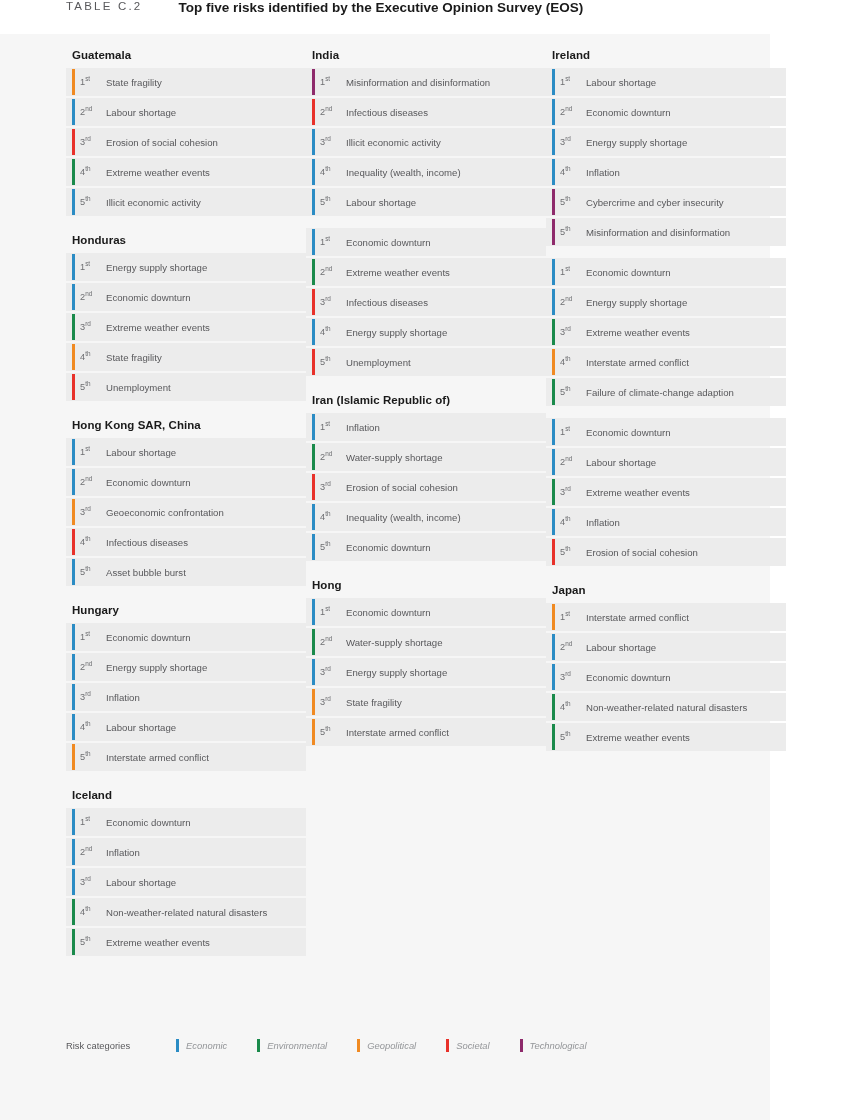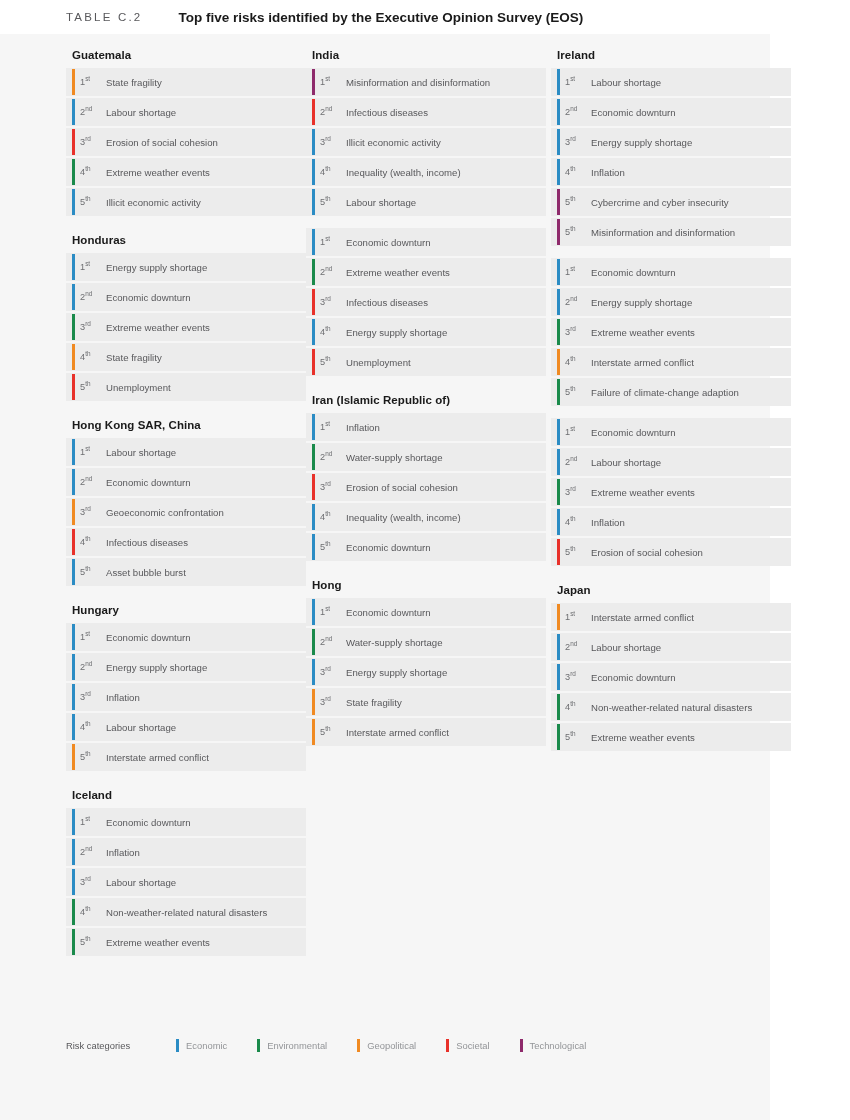--- a/index.html
+++ b/index.html
@@ -17,21 +17,21 @@
     width: 850px;
     height: 1120px;
     background: #ffffff;
     overflow: hidden;
   }
 
   
   .table-header {
     height: 34px;
     display: flex;
-    align-items: center;
+    align-items: flex-start;
     padding-left: 66px;
     background: #ffffff;
   }
   .table-label {
     font-size: 11.5px;
     letter-spacing: 2.2px;
     color: #58585b;
     font-weight: 400;
     white-space: nowrap;
   }
@@ -61,21 +61,21 @@
     display: flex;
     padding: 0 55px 0 66px;
     gap: 0;
   }
 
   .column {
     width: 240px;
     flex: 0 0 240px;
   }
   .column.mid  { }
-  .column.right{ margin-left: 5px; }
+  .column.right{ }
 
   
   .country-block { margin-bottom: 12px; }
 
   .country-name {
     font-size: 11.5px;
     font-weight: 700;
     color: #1a1a1a;
     padding: 6px 0 7px 6px;
     letter-spacing: 0.05px;
@@ -465,21 +465,21 @@
             <div class="risk-row" style="--cat: #1a8a4b;">
               <div class="rank">5<sup>th</sup></div>
               <div class="risk-name">Extreme weather events</div>
             </div>
           </div>
         </div>
       </div>
 
     <div class="legend">
       <span class="legend-title">Risk categories</span>
-      <div id="legend-items" style="display:flex;align-items:flex-start;">
+      <div id="legend-items" style="display:flex;align-items:flex-start;font-style:italic;">
           <div class="legend-item">
             <span class="legend-swatch" style="--cat: #2b8cc4;"></span>
             <span class="legend-label">Economic</span>
           </div>
           <div class="legend-item">
             <span class="legend-swatch" style="--cat: #1a8a4b;"></span>
             <span class="legend-label">Environmental</span>
           </div>
           <div class="legend-item">
             <span class="legend-swatch" style="--cat: #f08a22;"></span>

